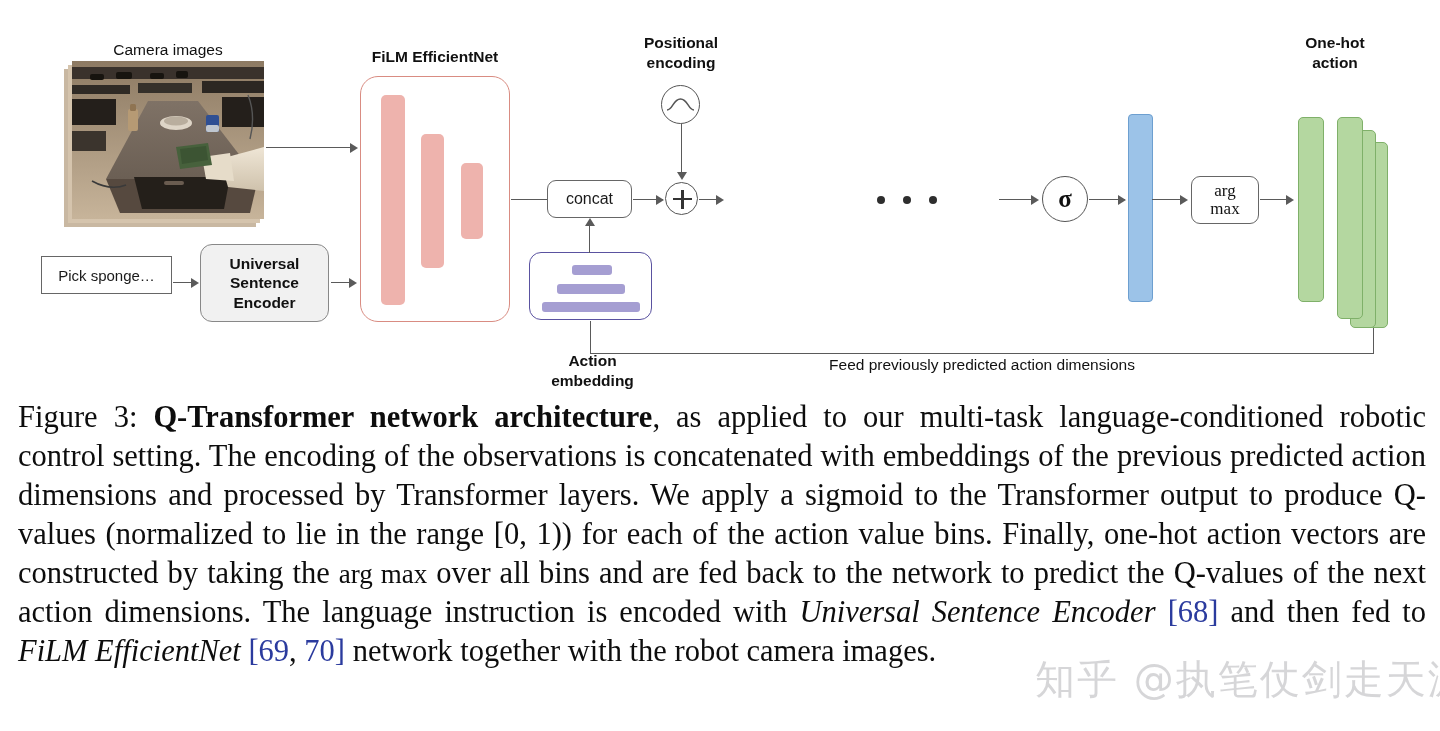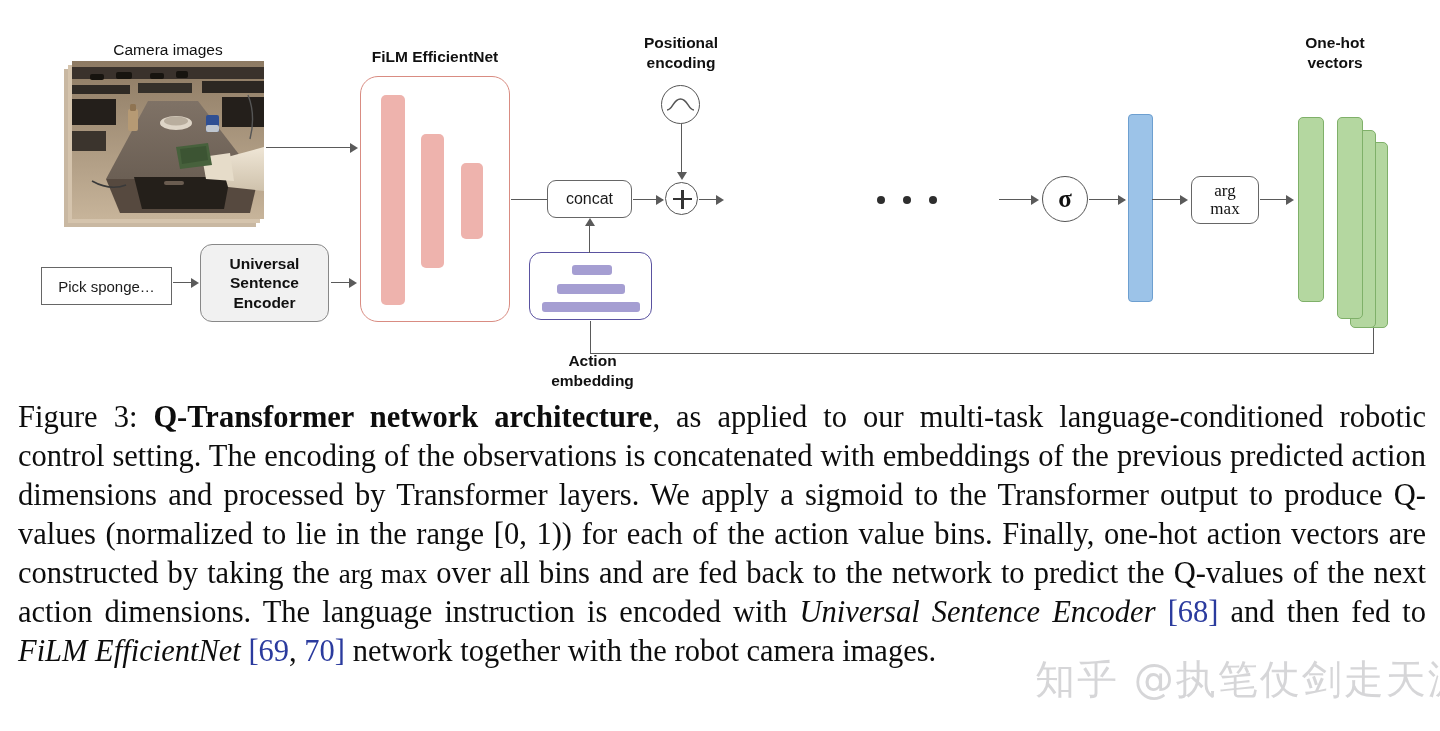--- a/index.html
+++ b/index.html
@@ -30,21 +30,21 @@
   .transformer .ybar{position:absolute;background:#fbdf8e;border-radius:5px;top:36px;height:178px;width:20px;}
   .dots{position:absolute;top:196px;left:877px;width:60px;display:flex;justify-content:space-between;}
   .dots i{display:block;width:8px;height:8px;border-radius:50%;background:#2e2e2e;}
   .sa-label{position:absolute;left:0;top:11px;width:100%;text-align:center;font-size:15px;color:#1a1a1a;}
 
   .actemb{left:529px;top:252px;width:123px;height:68px;border:1.6px solid #5a52a0;border-radius:12px;background:#fff;}
   .actemb .pbar{position:absolute;background:#a59ed2;border-radius:3px;height:10px;}
 
   
   .plainbox{position:absolute;box-sizing:border-box;background:#fff;border:1.3px solid #666;display:flex;align-items:center;justify-content:center;text-align:center;}
-  .pickbox{left:41px;top:267px;width:131px;height:38px;font-size:15px;color:#1a1a1a;}
+  .pickbox{left:41px;top:256px;width:131px;height:38px;font-size:15px;color:#1a1a1a;}
   .usebox{left:200px;top:244px;width:129px;height:78px;border-radius:12px;background:#f1f1f1;border:1.4px solid #888;
           font-weight:bold;font-size:15.5px;line-height:1.25;color:#111;}
   .concatbox{left:547px;top:180px;width:85px;height:38px;border-radius:9px;font-size:16px;color:#1a1a1a;}
   .argmaxbox{left:1191px;top:176px;width:68px;height:48px;border-radius:9px;
              font-family:"Liberation Serif", serif;font-size:17px;line-height:1.08;color:#111;}
 
   
   .circ{position:absolute;border-radius:50%;background:#fff;border:1.4px solid #555;box-sizing:border-box;}
   .poscirc{left:661px;top:85px;width:39px;height:39px;}
   .pluscirc{left:665px;top:182px;width:33px;height:33px;}
@@ -233,26 +233,27 @@
     <div>
       <div>arg</div>
       <div>max</div>
     </div>
   </div>
 
   <div class="ln lnh abs" style="left:1260px;top:199px;width:30px;"></div>
   <div class="arrowR abs" style="left:1286px;top:194.5px;"></div>
 
   <div class="abs lbl bold" style="left:1255px;top:33px;width:160px;white-space:pre-line;">One-hot
-vectors</div>
+action</div>
   <div class="abs gbar" style="left: 1298px; top: 117px; height: 183px; z-index: 10;"></div>
   <div class="abs gbar" style="left: 1337px; top: 117px; height: 200px; z-index: 9;"></div>
   <div class="abs gbar" style="left: 1350px; top: 130px; height: 196px; z-index: 8;"></div>
   <div class="abs gbar" style="left: 1362px; top: 142px; height: 184px; z-index: 7;"></div>
 
   <div class="ln lnv abs" style="left:1373px;top:326px;height:28px;"></div>
   <div class="ln lnh abs" style="left:590px;top:353px;width:784px;"></div>
   <div class="ln lnv abs" style="left:590px;top:321px;height:33px;"></div>
+  <div class="abs lbl" style="left:770px;top:355px;width:424px;">Feed previously predicted action dimensions</div>
 </div>
 
 <div class="caption"><span>Figure 3: </span><b>Q-Transformer network architecture</b><span>, as applied to our multi-task language-conditioned robotic control setting. The encoding of the observations is concatenated with embeddings of the previous predicted action dimensions and processed by Transformer layers. We apply a sigmoid to the Transformer output to produce Q-values (normalized to lie in the range </span><span>[0, 1)</span><span>) for each of the action value bins. Finally, one-hot action vectors are constructed by taking the </span><span class="mono-arg">arg max</span><span> over all bins and are fed back to the network to predict the Q-values of the next action dimensions. The language instruction is encoded with </span><i>Universal Sentence Encoder</i> <span class="ref">[68]</span><span> and then fed to </span><i>FiLM EfficientNet</i> <span class="ref">[69</span>, <span class="ref">70]</span><span> network together with the robot camera images.</span></div>
 
 <div class="watermark">知乎 @执笔仗剑走天涯</div>
 
 </body></html>

